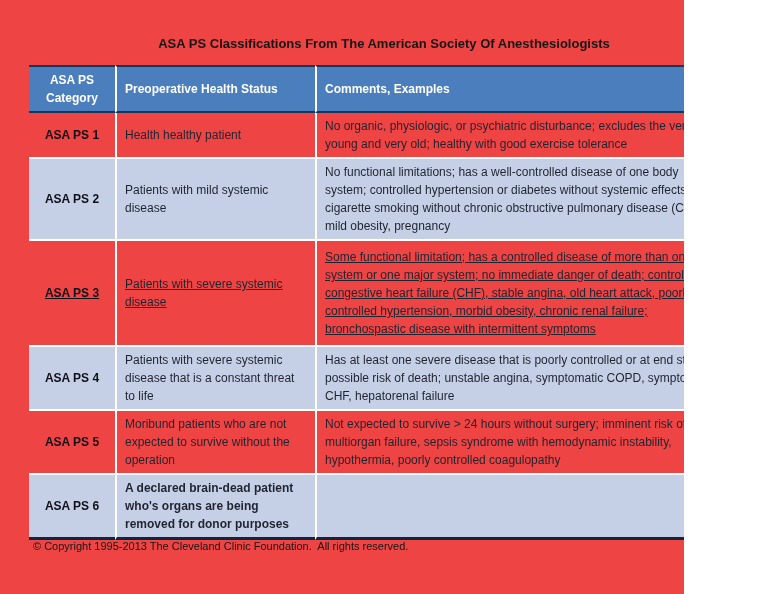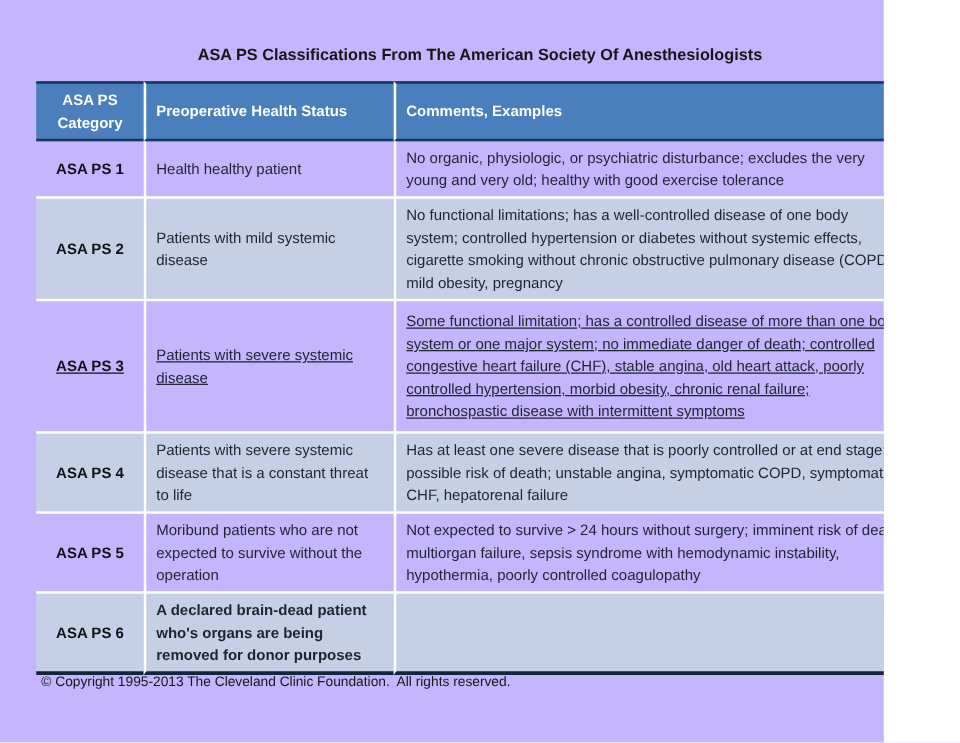--- a/index.html
+++ b/index.html
@@ -7,25 +7,24 @@
     --band-bg:#c5d0e6;
     --border-navy:#17365d;
     --border-bottom:#14243d;
     --text:#1f2430;
     --header-text:#ffffff;
   }
   html,body{margin:0;padding:0;background:#ffffff;}
   .page{
     position:relative;
     width:684px;height:594px;
-    background:#c4b5fd;
+    background:#ef4444;
     font-family:"Liberation Sans","DejaVu Sans",sans-serif;
     color:var(--text);
     overflow:hidden;
-    padding-left:23px;
   }
   .title{
     position:absolute;
     left:0;top:36px;width:768px;
     margin:0;
     text-align:center;
     font-size:13px;
     font-weight:bold;
     color:#161616;
   }

